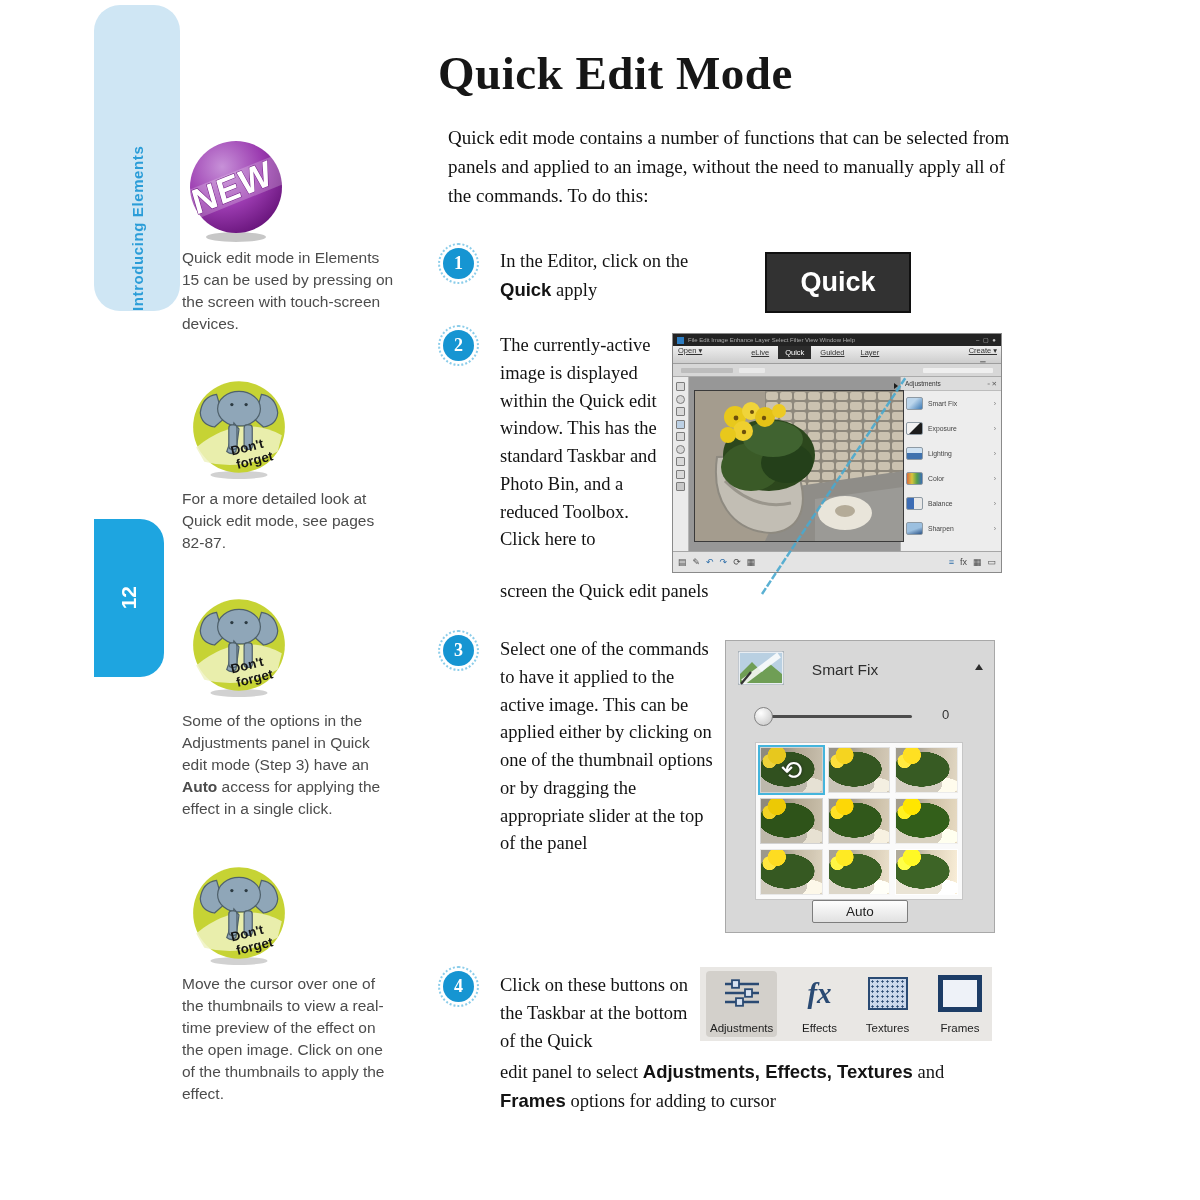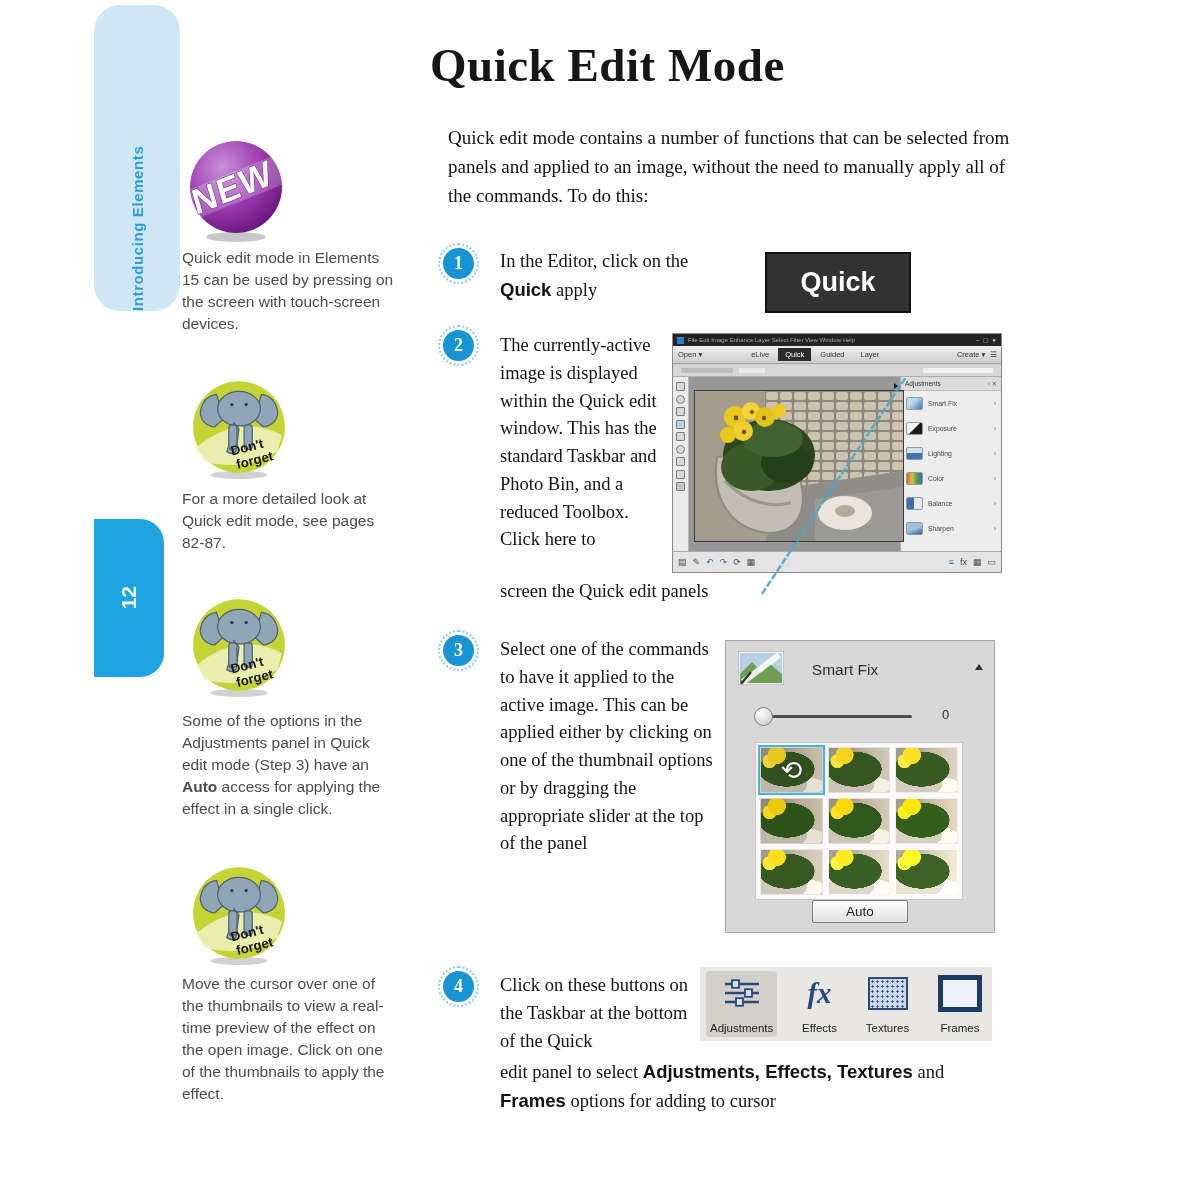--- a/index.html
+++ b/index.html
@@ -36,26 +36,26 @@
             font-family:"Liberation Sans",sans-serif;font-weight:700;font-size:27px;}
 
   
   .es{left:672px;top:333px;width:328px;height:238px;border:1px solid #8a8a8a;
       background:#cfcfcf;font-family:"Liberation Sans",sans-serif;display:flex;flex-direction:column;}
   .es-menu{height:12px;background:#232323;color:#a9a9a9;font-size:6px;line-height:12px;
            display:flex;align-items:center;padding:0 4px;white-space:nowrap;overflow:hidden;}
   .es-logo{width:7px;height:7px;background:#2d7dc2;margin-right:4px;flex:0 0 auto;}
   .es-dots{margin-left:auto;color:#c0c0c0;font-size:6px;letter-spacing:1px;}
   .es-tabs{height:17px;background:linear-gradient(#eeeeee,#cdcdcd);border-bottom:1px solid #9d9d9d;
-           display:flex;align-items:center;font-size:7.5px;color:#333;}
+           display:flex;align-items:flex-start;font-size:7.5px;color:#333;text-decoration:underline;}
   .es-open{margin-left:5px;}
   .es-tabset{display:flex;margin-left:42px;gap:2px;}
   .es-tab{padding:2px 7px;}
   .es-tab.active{background:#2c2c2c;color:#fff;}
-  .es-right{margin-left:auto;margin-right:4px;display:flex;gap:5px;align-items:center;}
+  .es-right{margin-left:auto;margin-right:4px;display:flex;gap:5px;align-items:center;flex-direction:column;}
   .es-opts{height:12px;background:#d7d7d7;border-bottom:1px solid #ababab;display:flex;align-items:center;gap:6px;padding:0 8px;}
   .es-opts i{display:block;height:5px;background:#bdbdbd;border-radius:1px;}
   .es-body{flex:1;display:flex;min-height:0;}
   .es-tools{width:15px;background:#ebebeb;border-right:1px solid #b5b5b5;display:flex;flex-direction:column;
             align-items:center;padding-top:5px;gap:3.5px;}
   .t-ico{width:7px;height:7px;border:1px solid #7c7c7c;border-radius:1px;background:#d9d9d9;}
   .es-canvas{flex:1;background:#979797;position:relative;}
   .es-photo{position:absolute;left:5px;top:13px;width:208px;height:150px;border:1px solid #3a3a3a;}
   .es-coll{position:absolute;right:2px;top:6px;width:0;height:0;border-left:4px solid #1c1c1c;
            border-top:3px solid transparent;border-bottom:3px solid transparent;}
@@ -221,21 +221,21 @@
   <circle cx="45" cy="30" r="1.6" fill="#2c3a42"></circle>
     <circle cx="59" cy="30" r="1.6" fill="#2c3a42"></circle>
   <g transform="rotate(-14 62 80)" font-family="Liberation Sans, sans-serif" font-weight="bold" fill="#151515">
     <text x="62" y="76" font-size="13" text-anchor="middle">Don't</text>
     <text x="66" y="90" font-size="13" text-anchor="middle">forget</text>
   </g>
 </svg>
 
 <div class="abs note" style="left:182px;top:973px"><span>Move the cursor over one of the thumbnails to view a real-time preview of the effect on the open image. Click on one of the thumbnails to apply the effect.</span></div>
 
-<h1 class="abs title" style="margin:0">Quick Edit Mode</h1>
+<h1 class="abs title" style="margin:8px">Quick Edit Mode</h1>
 <p class="abs intro" style="margin:16px">Quick edit mode contains a number of functions that can be selected from panels and applied to an image, without the need to manually apply all of the commands. To do this:</p>
 
 <div class="abs stepring" style="left:438px;top:243px">
   <div class="stepnum">1</div>
 </div>
 <div class="abs steptext" style="left:500px;top:248px;width:240px"><span>In the Editor, click on the </span><span class="bseg">Quick</span><span> apply</span></div>
 <div class="abs quickbtn">
   <span>Quick</span>
 </div>
 

